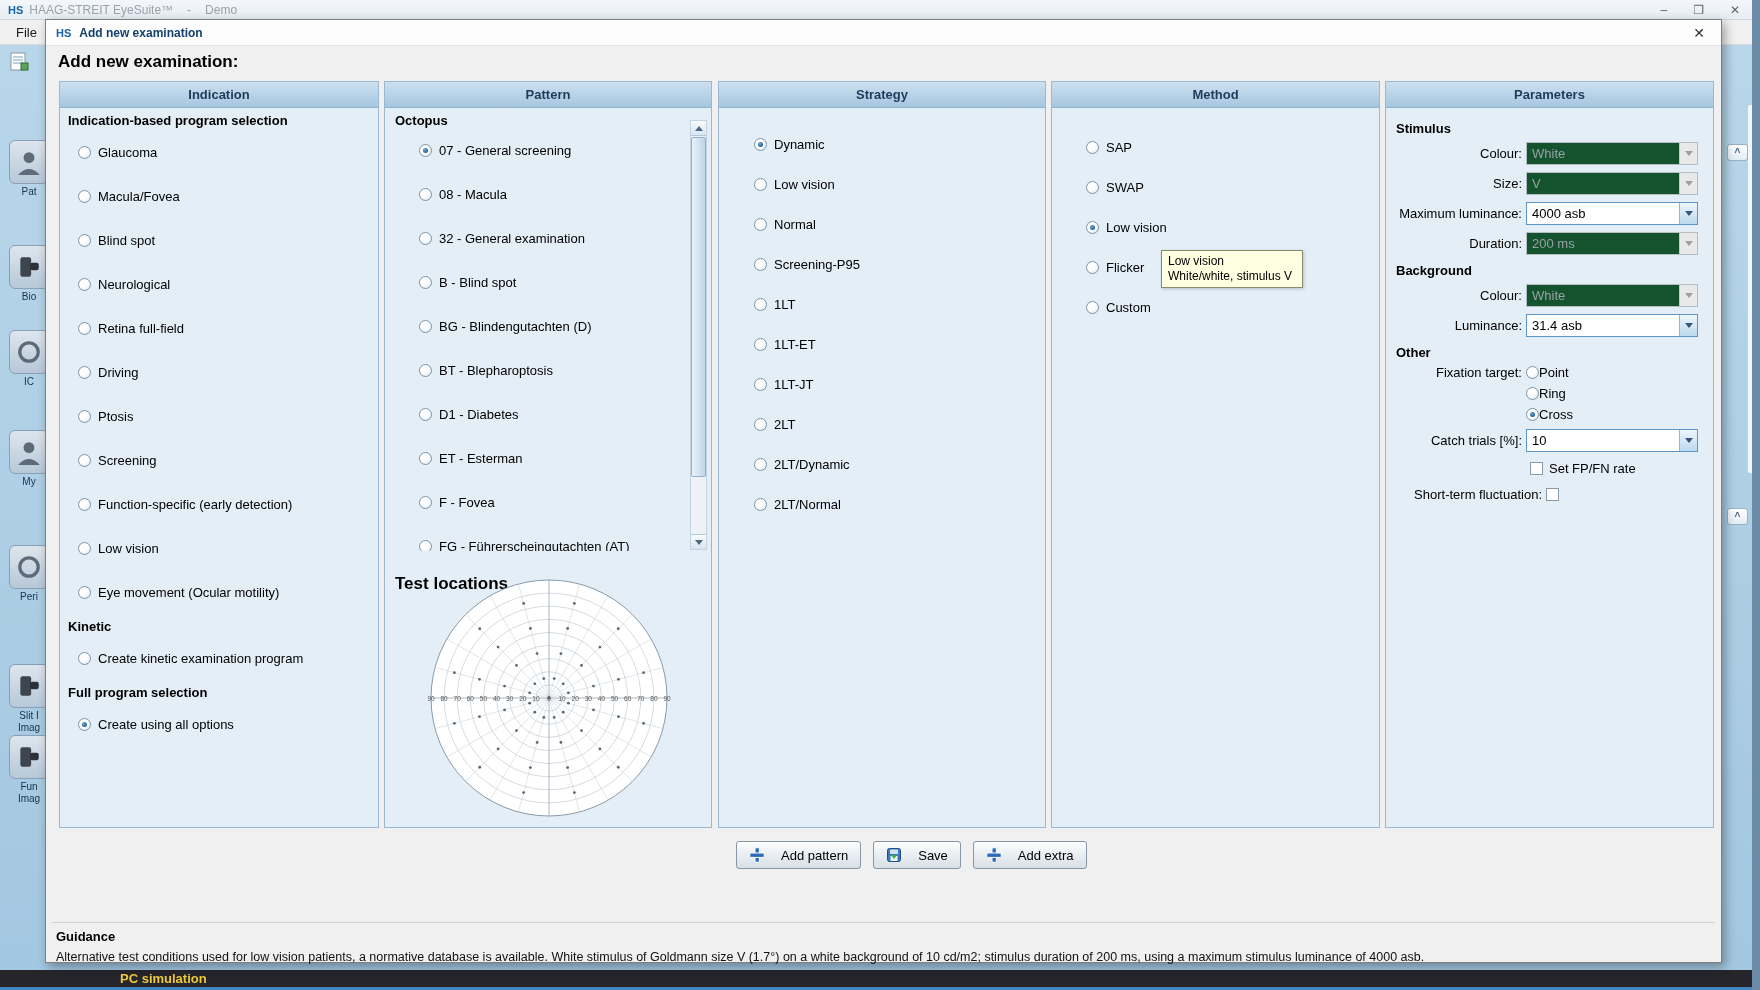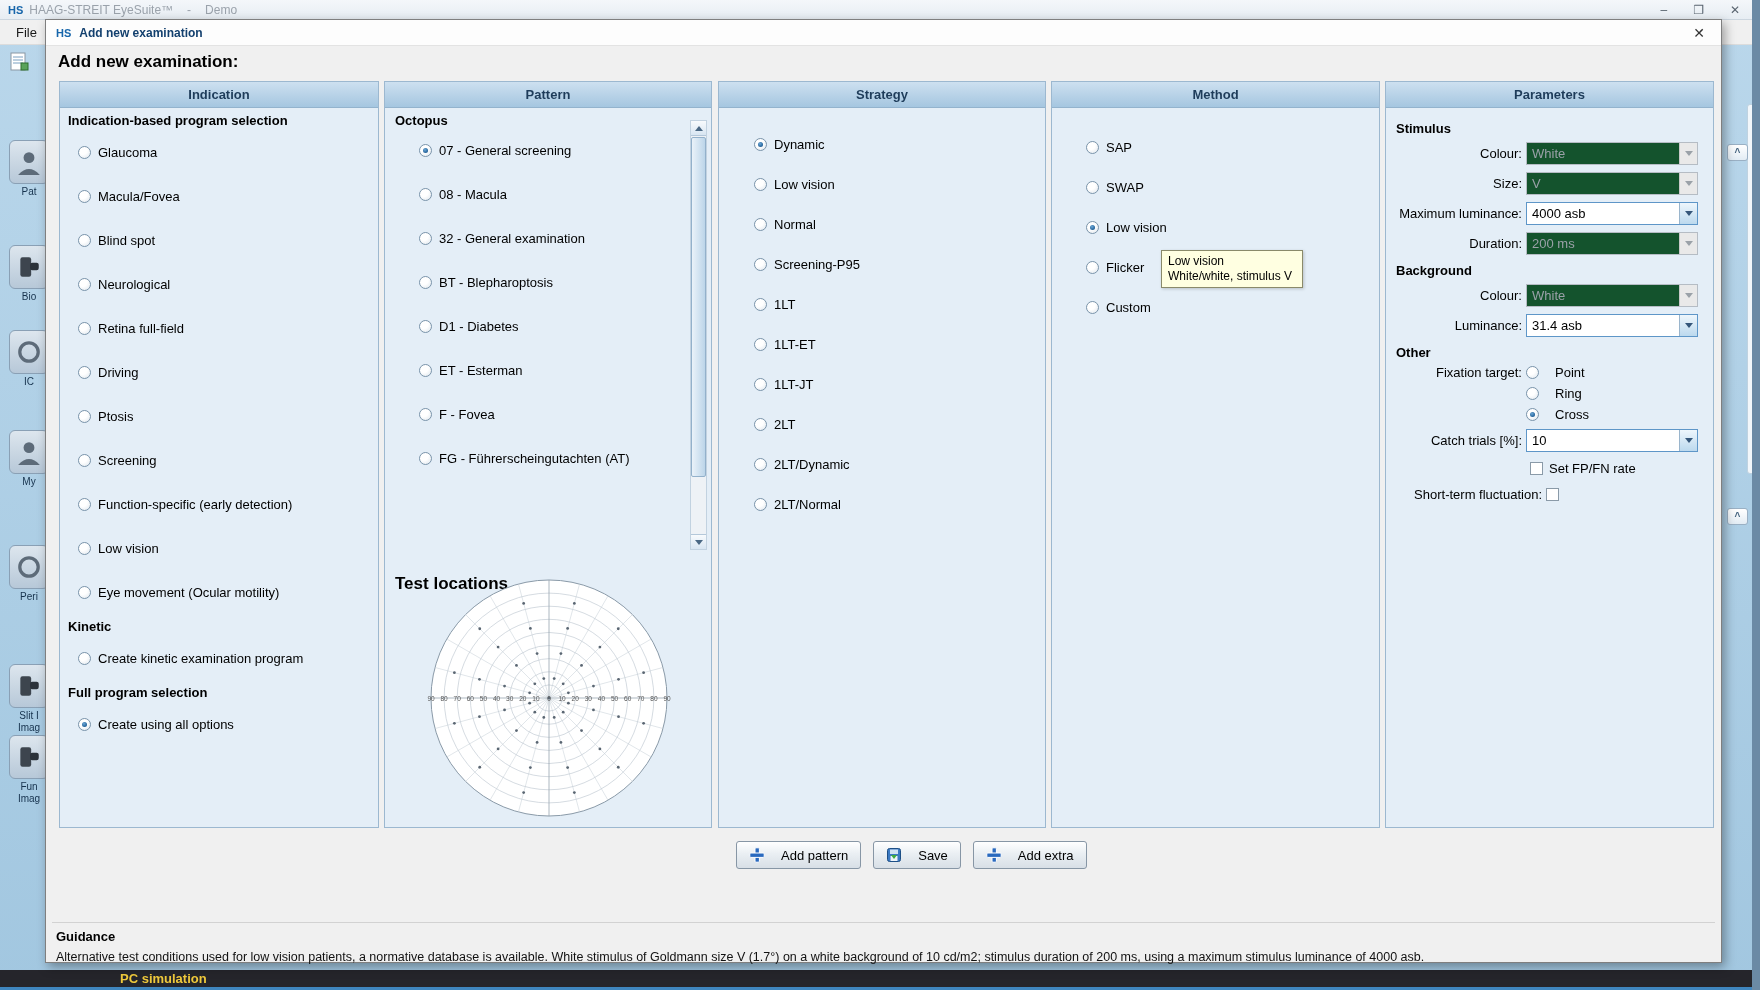--- a/index.html
+++ b/index.html
@@ -95,21 +95,21 @@
   .combo .btn{width:18px;background:linear-gradient(#eef6fc,#bcd9ee);border-left:1px solid #9ab5cc;
               display:flex;align-items:center;justify-content:center;}
   .combo .btn::after{content:'';border:4px solid transparent;border-top:5px solid #35567a;margin-top:5px;}
   .combo.disabled{border-color:#b5bcc4;background:#14532d;}
   .combo.disabled .val{color:#9aa1a8;}
   .combo.disabled .btn{background:#e9e9e9;border-left-color:#c9c9c9;}
   .combo.disabled .btn::after{border-top-color:#9aa1a8;}
   .fixation{height:63px;align-items:flex-start;}
   .fixation .p-label{margin-top:3px;}
   .fix-stack{display:flex;flex-direction:column;}
-  .fix-stack .radio-row{gap:16px;}
+  .fix-stack .radio-row{gap:0;}
   .p-row.fpfn{height:26px;padding-left:134px;gap:6px;}
   .cb-label{font-size:13px;}
   .p-row.stf{height:26px;}
   .p-row.stf .p-label{width:150px;flex:0 0 150px;}
 
   
   #dlg-buttons{position:absolute;left:690px;top:821px;display:flex;gap:12px;}
   .action-btn{display:flex;align-items:center;gap:16px;height:28px;padding:0 12px;border:1px solid #8796a5;
               border-radius:3px;background:linear-gradient(#ffffff,#eaeff3 45%,#d8dfe6);
               font-family:inherit;font-size:13px;color:#000;}
@@ -305,20 +305,28 @@
               <span class="radio checked"></span>
               <span class="rlabel">07 - General screening</span>
             </div>
             <div class="radio-row row44">
               <span class="radio"></span>
               <span class="rlabel">08 - Macula</span>
             </div>
             <div class="radio-row row44">
               <span class="radio"></span>
               <span class="rlabel">32 - General examination</span>
+            </div>
+            <div class="radio-row row44">
+              <span class="radio"></span>
+              <span class="rlabel">B - Blind spot</span>
+            </div>
+            <div class="radio-row row44">
+              <span class="radio"></span>
+              <span class="rlabel">BG - Blindengutachten (D)</span>
             </div>
             <div class="radio-row row44">
               <span class="radio"></span>
               <span class="rlabel">BT - Blepharoptosis</span>
             </div>
             <div class="radio-row row44">
               <span class="radio"></span>
               <span class="rlabel">D1 - Diabetes</span>
             </div>
             <div class="radio-row row44">

